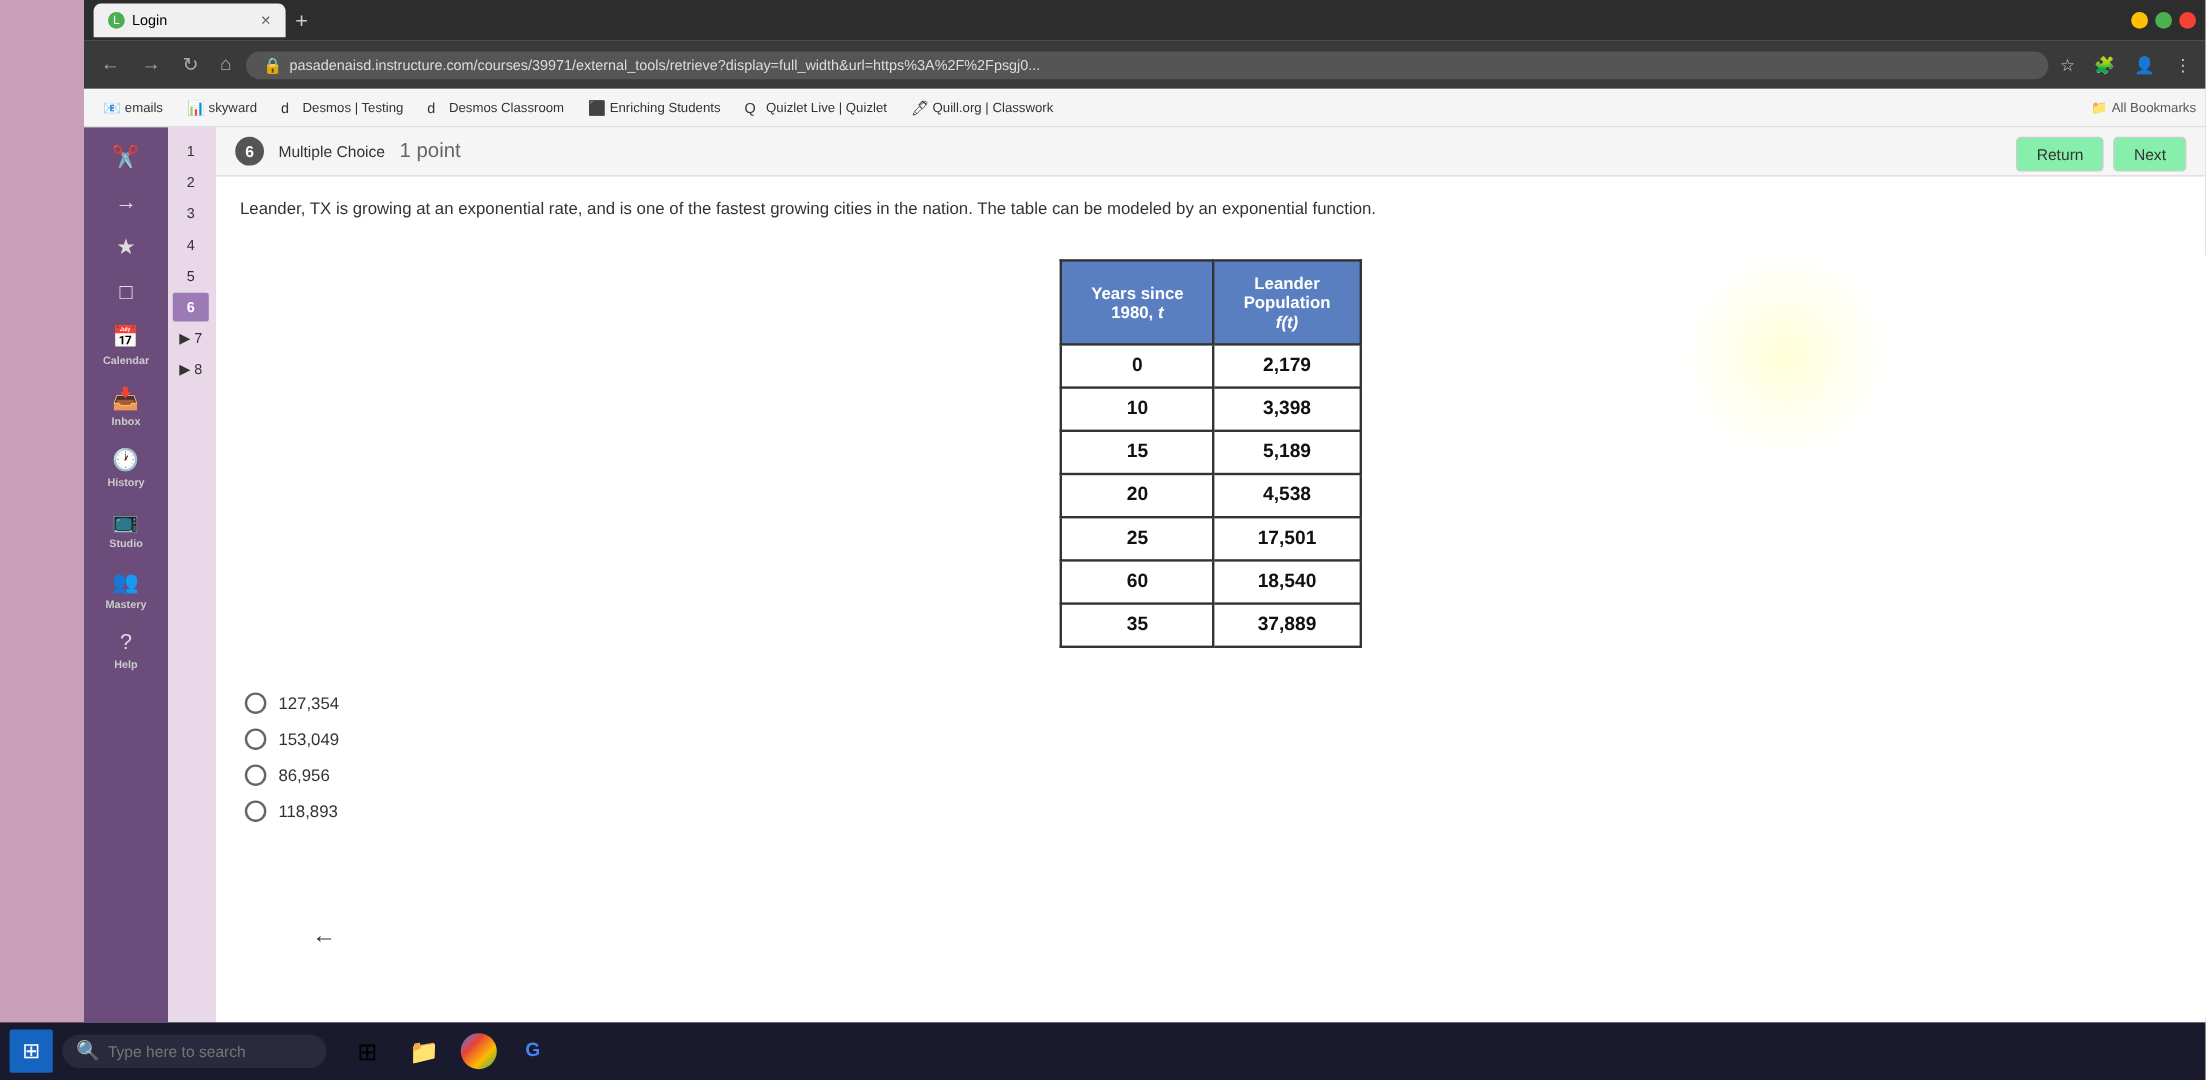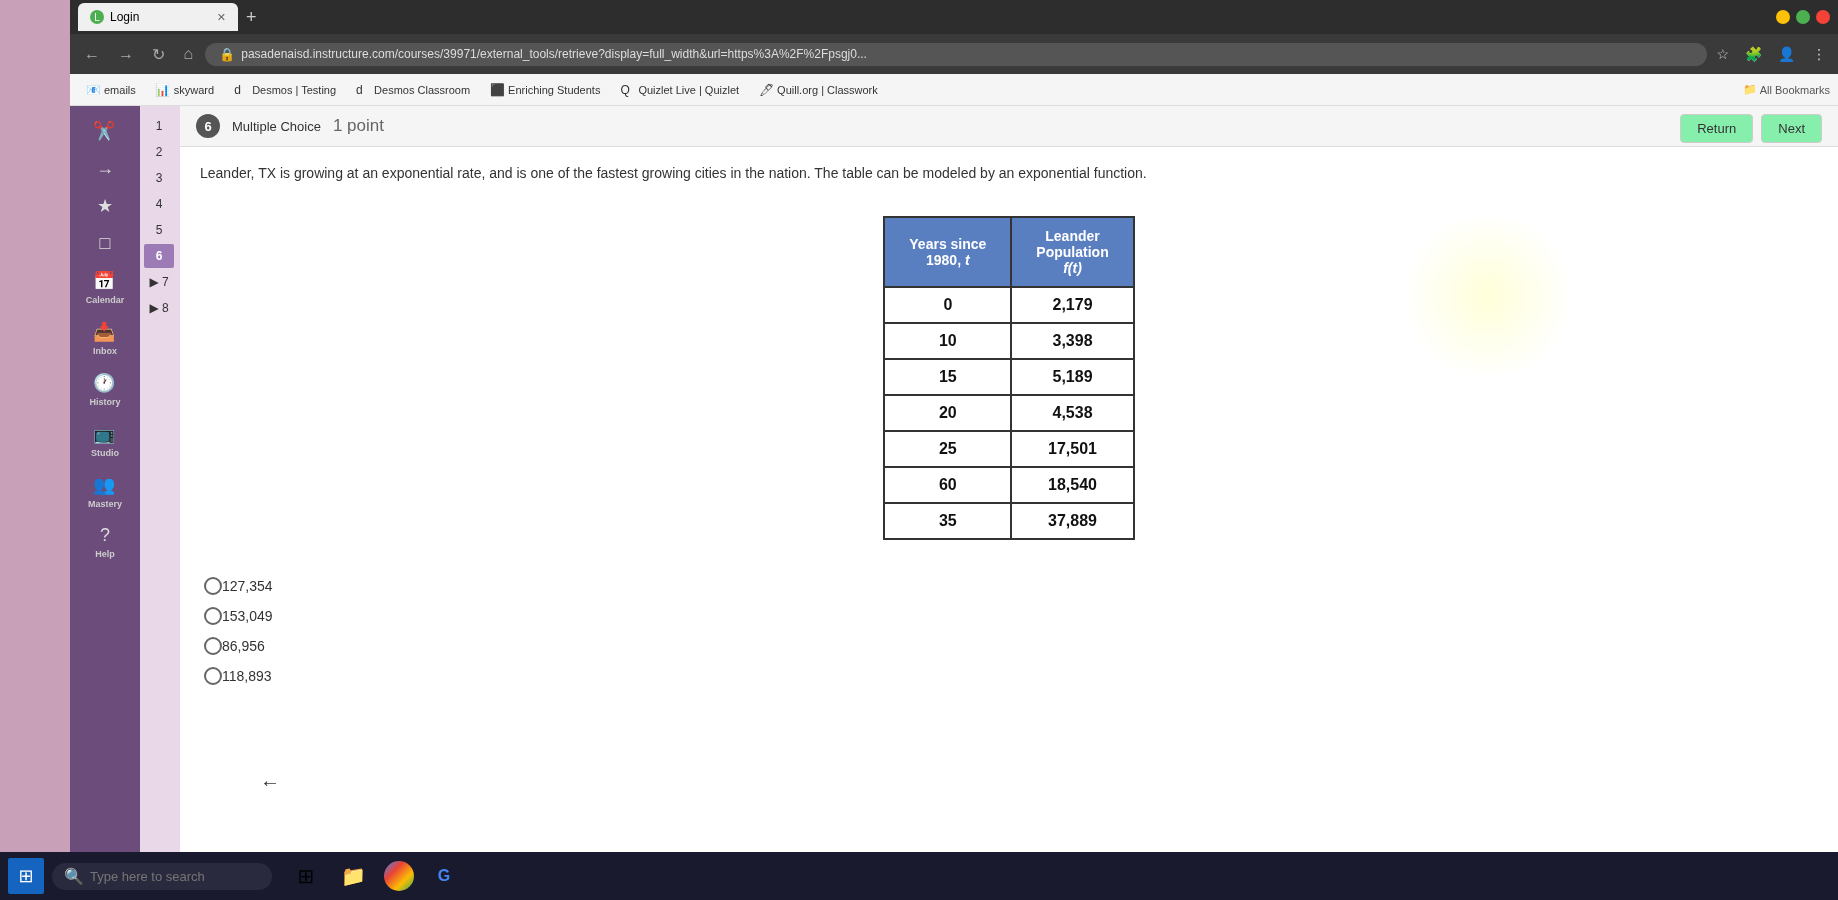--- a/index.html
+++ b/index.html
@@ -382,20 +382,21 @@
     }
     .answer-question-text {
       font-size: 13px;
       color: #333;
       margin-bottom: 12px;
       line-height: 1.4;
     }
     .radio-option {
       display: flex;
       align-items: center;
+      gap: 10px;
       padding: 6px 4px;
       font-size: 14px;
       color: #333;
       cursor: pointer;
     }
     .radio-circle {
       width: 18px;
       height: 18px;
       border-radius: 50%;
       border: 2px solid #666;

